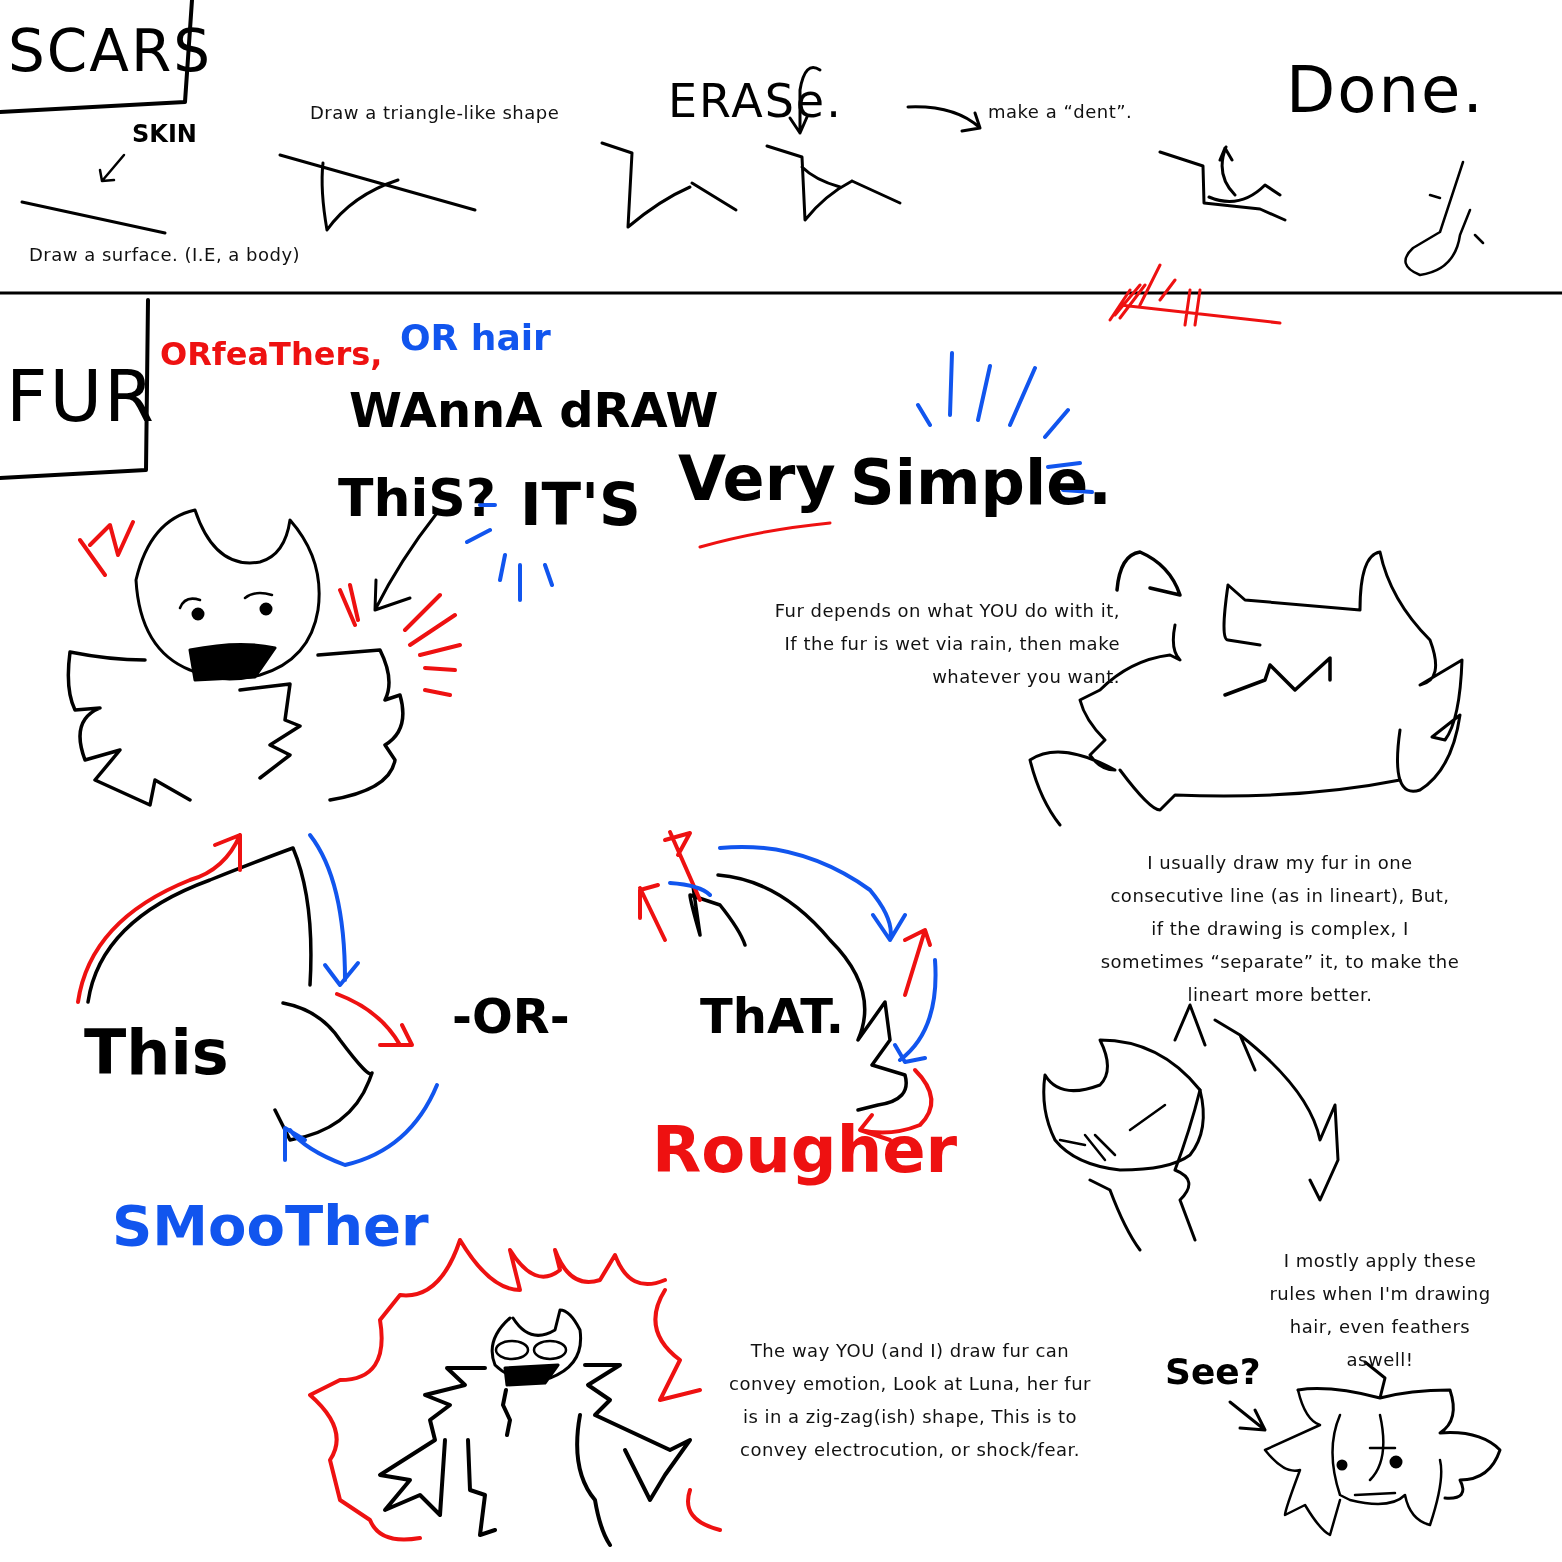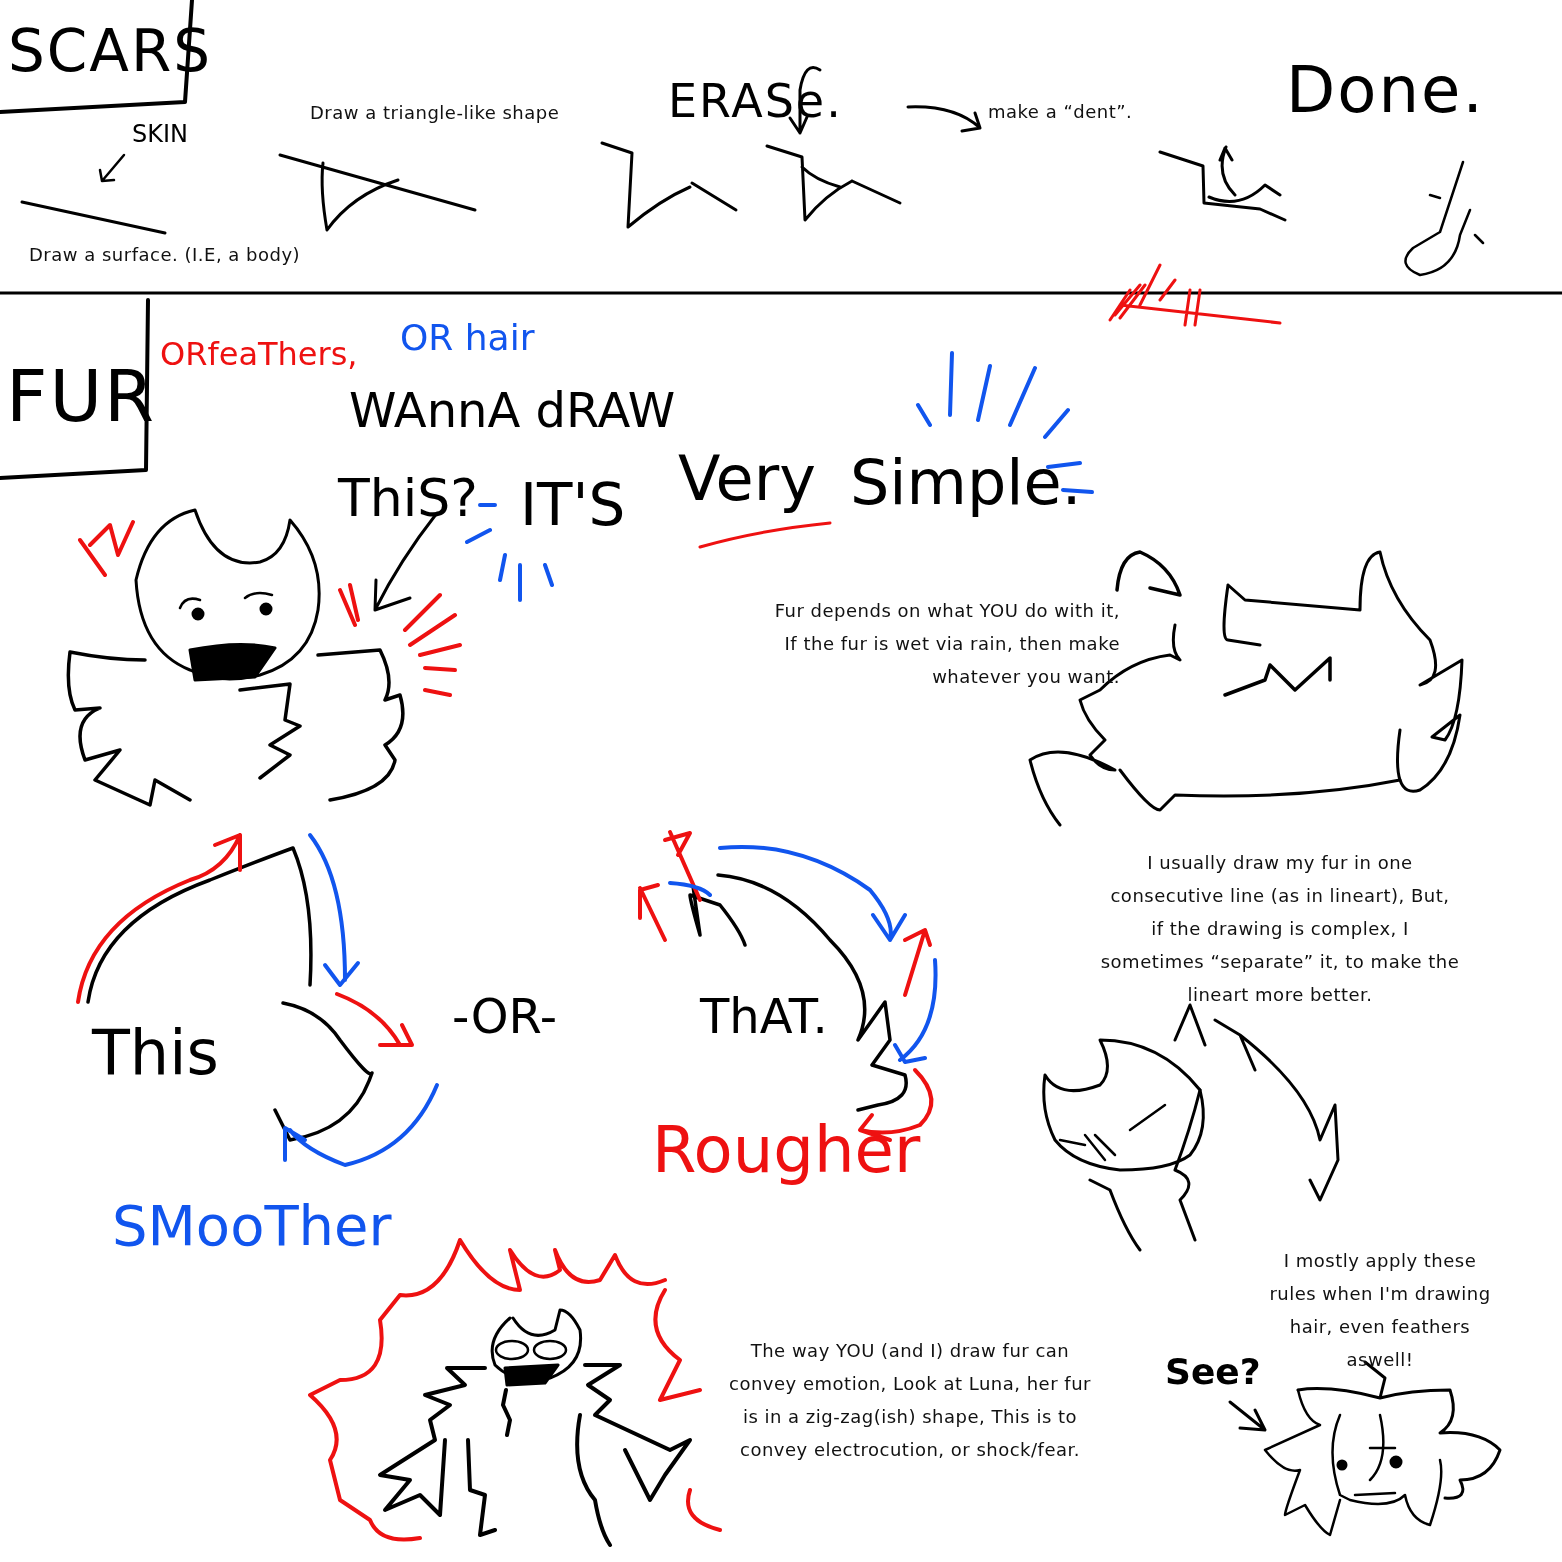--- a/index.html
+++ b/index.html
@@ -1,20 +1,20 @@
 <!DOCTYPE html>
 <html><head>
 <meta charset="utf-8">
 <style>
   html, body { margin: 0; padding: 0; background: #ffffff; }
   body { width: 1562px; height: 1562px; position: relative; overflow: hidden;
          font-family: "DejaVu Sans", sans-serif; color: #000; }
   svg.canvas { position: absolute; left: 0; top: 0; width: 1562px; height: 1562px; }
   .lbl { position: absolute; white-space: nowrap; line-height: 1; }
-  .hand { font-family: "DejaVu Sans", sans-serif; font-weight: 400; }
+  .hand { font-family: "DejaVu Sans", sans-serif; font-weight: 700; }
   .note { position: absolute; text-align: center; font-size: 18px; line-height: 33px;
           font-family: "DejaVu Sans", sans-serif; color: #111; letter-spacing: 0.5px; }
   .small { font-size: 18px; color: #111; letter-spacing: 0.5px; }
   .big { font-family: "DejaVu Sans", sans-serif; letter-spacing: 2px; }
   .red { color: #ee1111; }
   .blue { color: #1155ee; }
 </style>
 </head>
 <body>
 
@@ -129,21 +129,21 @@
 <div class="lbl hand" style="left:520px;top:476px;font-size:58px;">IT'S</div>
 <div class="lbl hand" style="left:678px;top:448px;font-size:62px;">Very</div>
 <div class="lbl hand" style="left:850px;top:452px;font-size:62px;">Simple.</div>
 
 <div class="note" style="left:680px;top:594px;width:440px;text-align:right;">
   <div>Fur depends on what YOU do with it,</div>
   <div>If the fur is wet via rain, then make</div>
   <div>whatever you want.</div>
 </div>
 
-<div class="lbl hand" style="left:92px;top:1022px;font-size:62px;">This</div>
+<div class="lbl hand" style="left:84px;top:1022px;font-size:62px;">This</div>
 <div class="lbl hand" style="left:452px;top:992px;font-size:48px;">-OR-</div>
 <div class="lbl hand" style="left:700px;top:992px;font-size:48px;">ThAT.</div>
 <div class="lbl hand blue" style="left:112px;top:1198px;font-size:56px;">SMooTher</div>
 <div class="lbl hand red" style="left:652px;top:1118px;font-size:64px;">Rougher</div>
 
 <div class="note" style="left:1060px;top:846px;width:440px;">
   <div>I usually draw my fur in one</div>
   <div>consecutive line (as in lineart), But,</div>
   <div>if the drawing is complex, I</div>
   <div>sometimes “separate” it, to make the</div>

